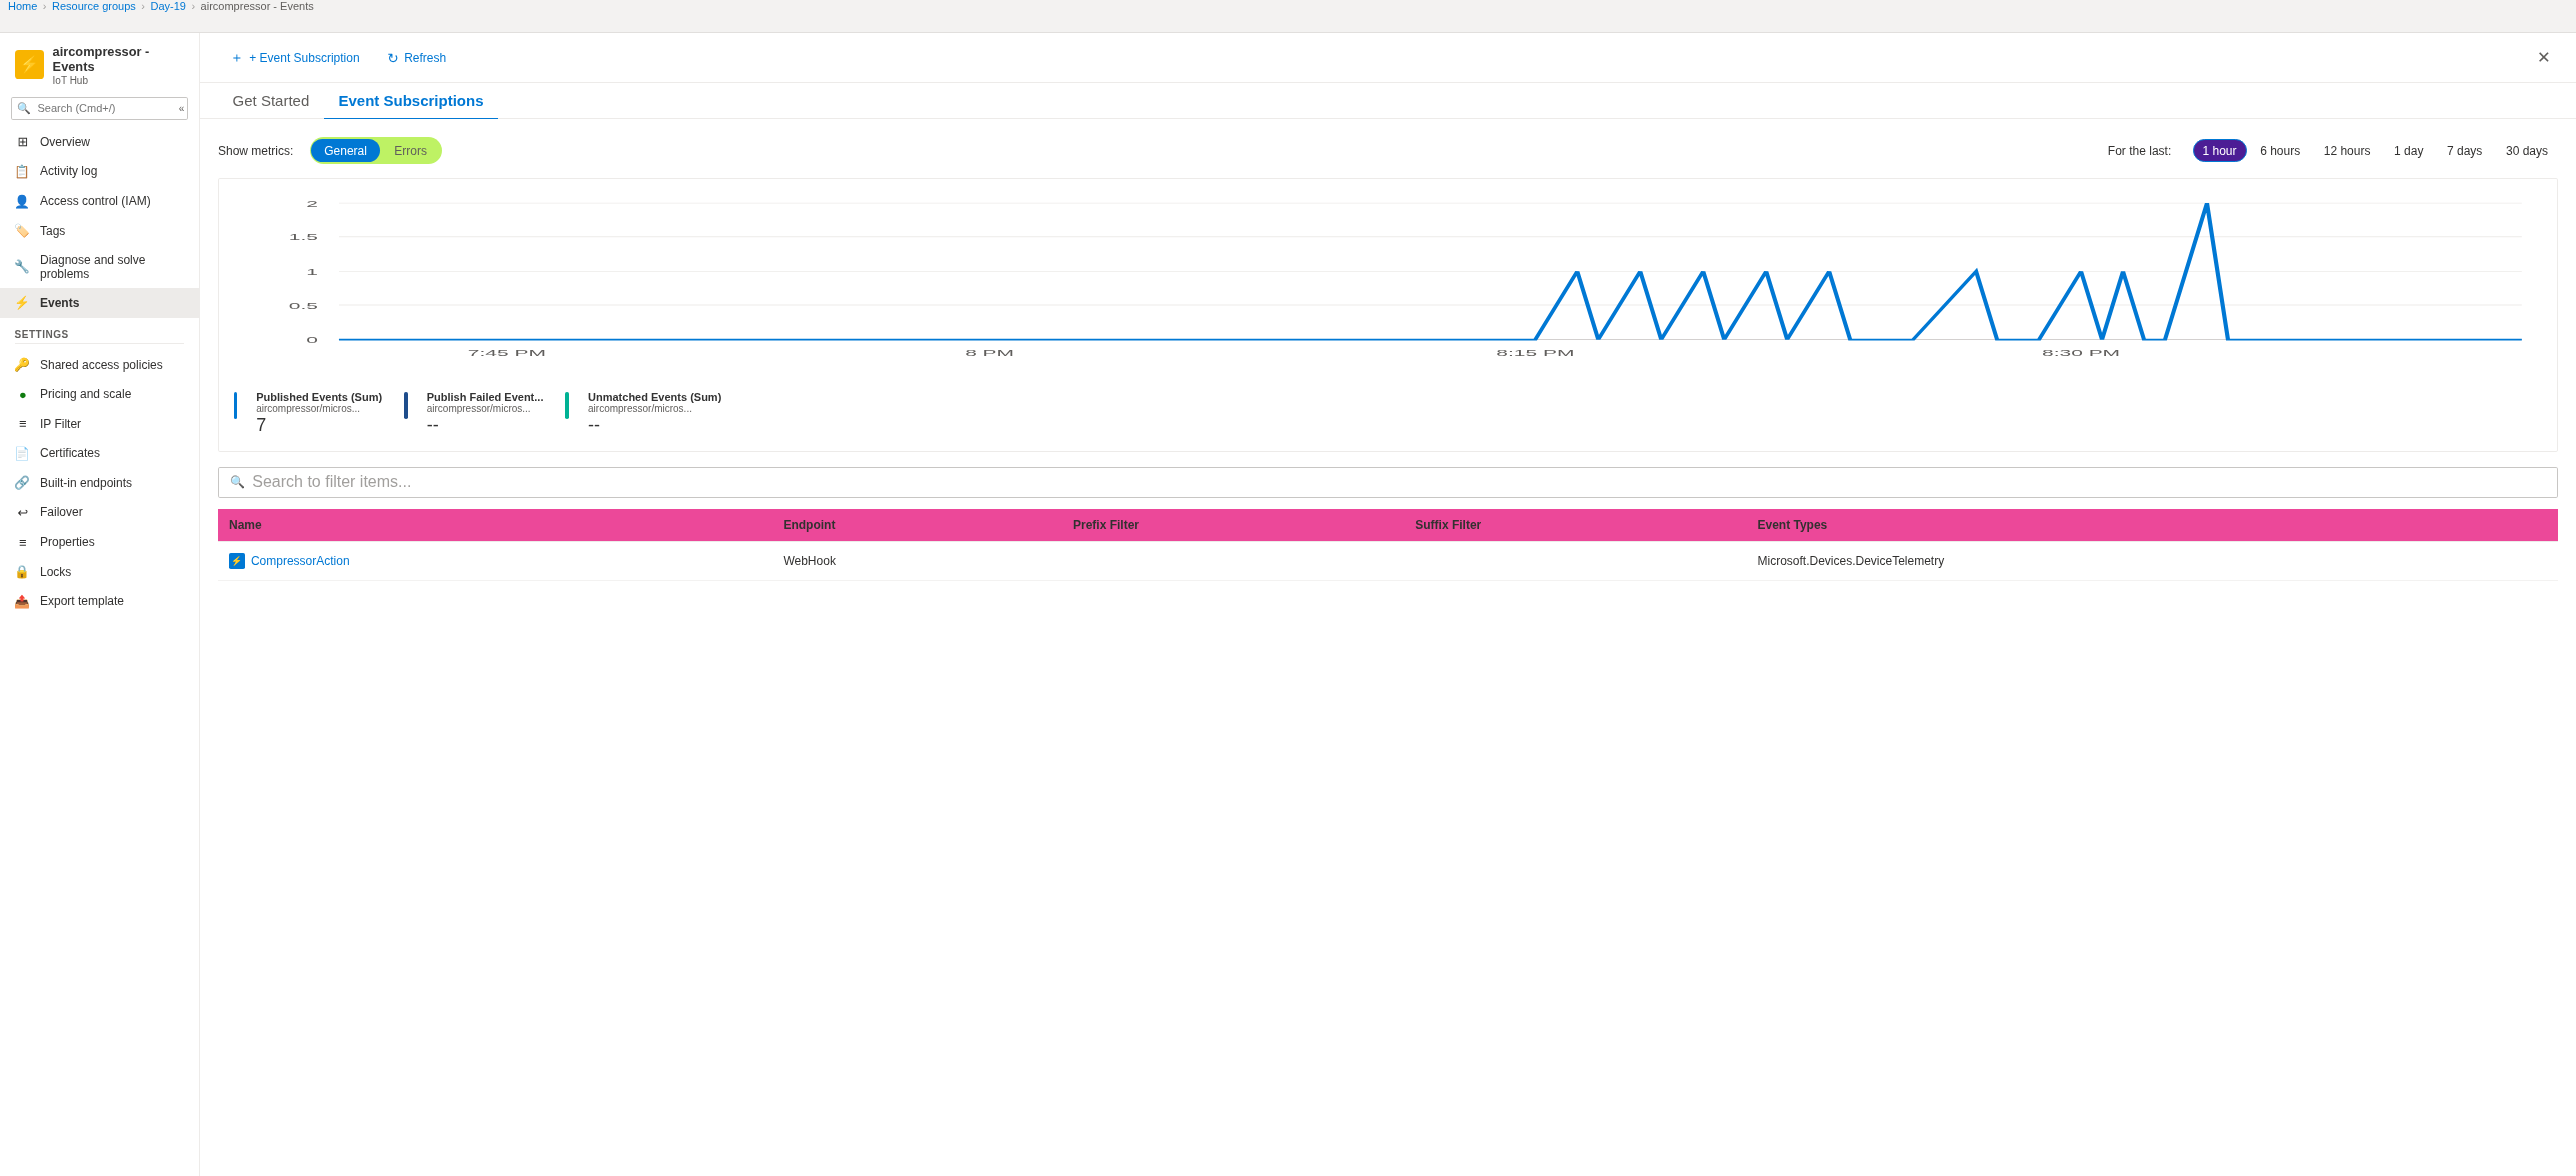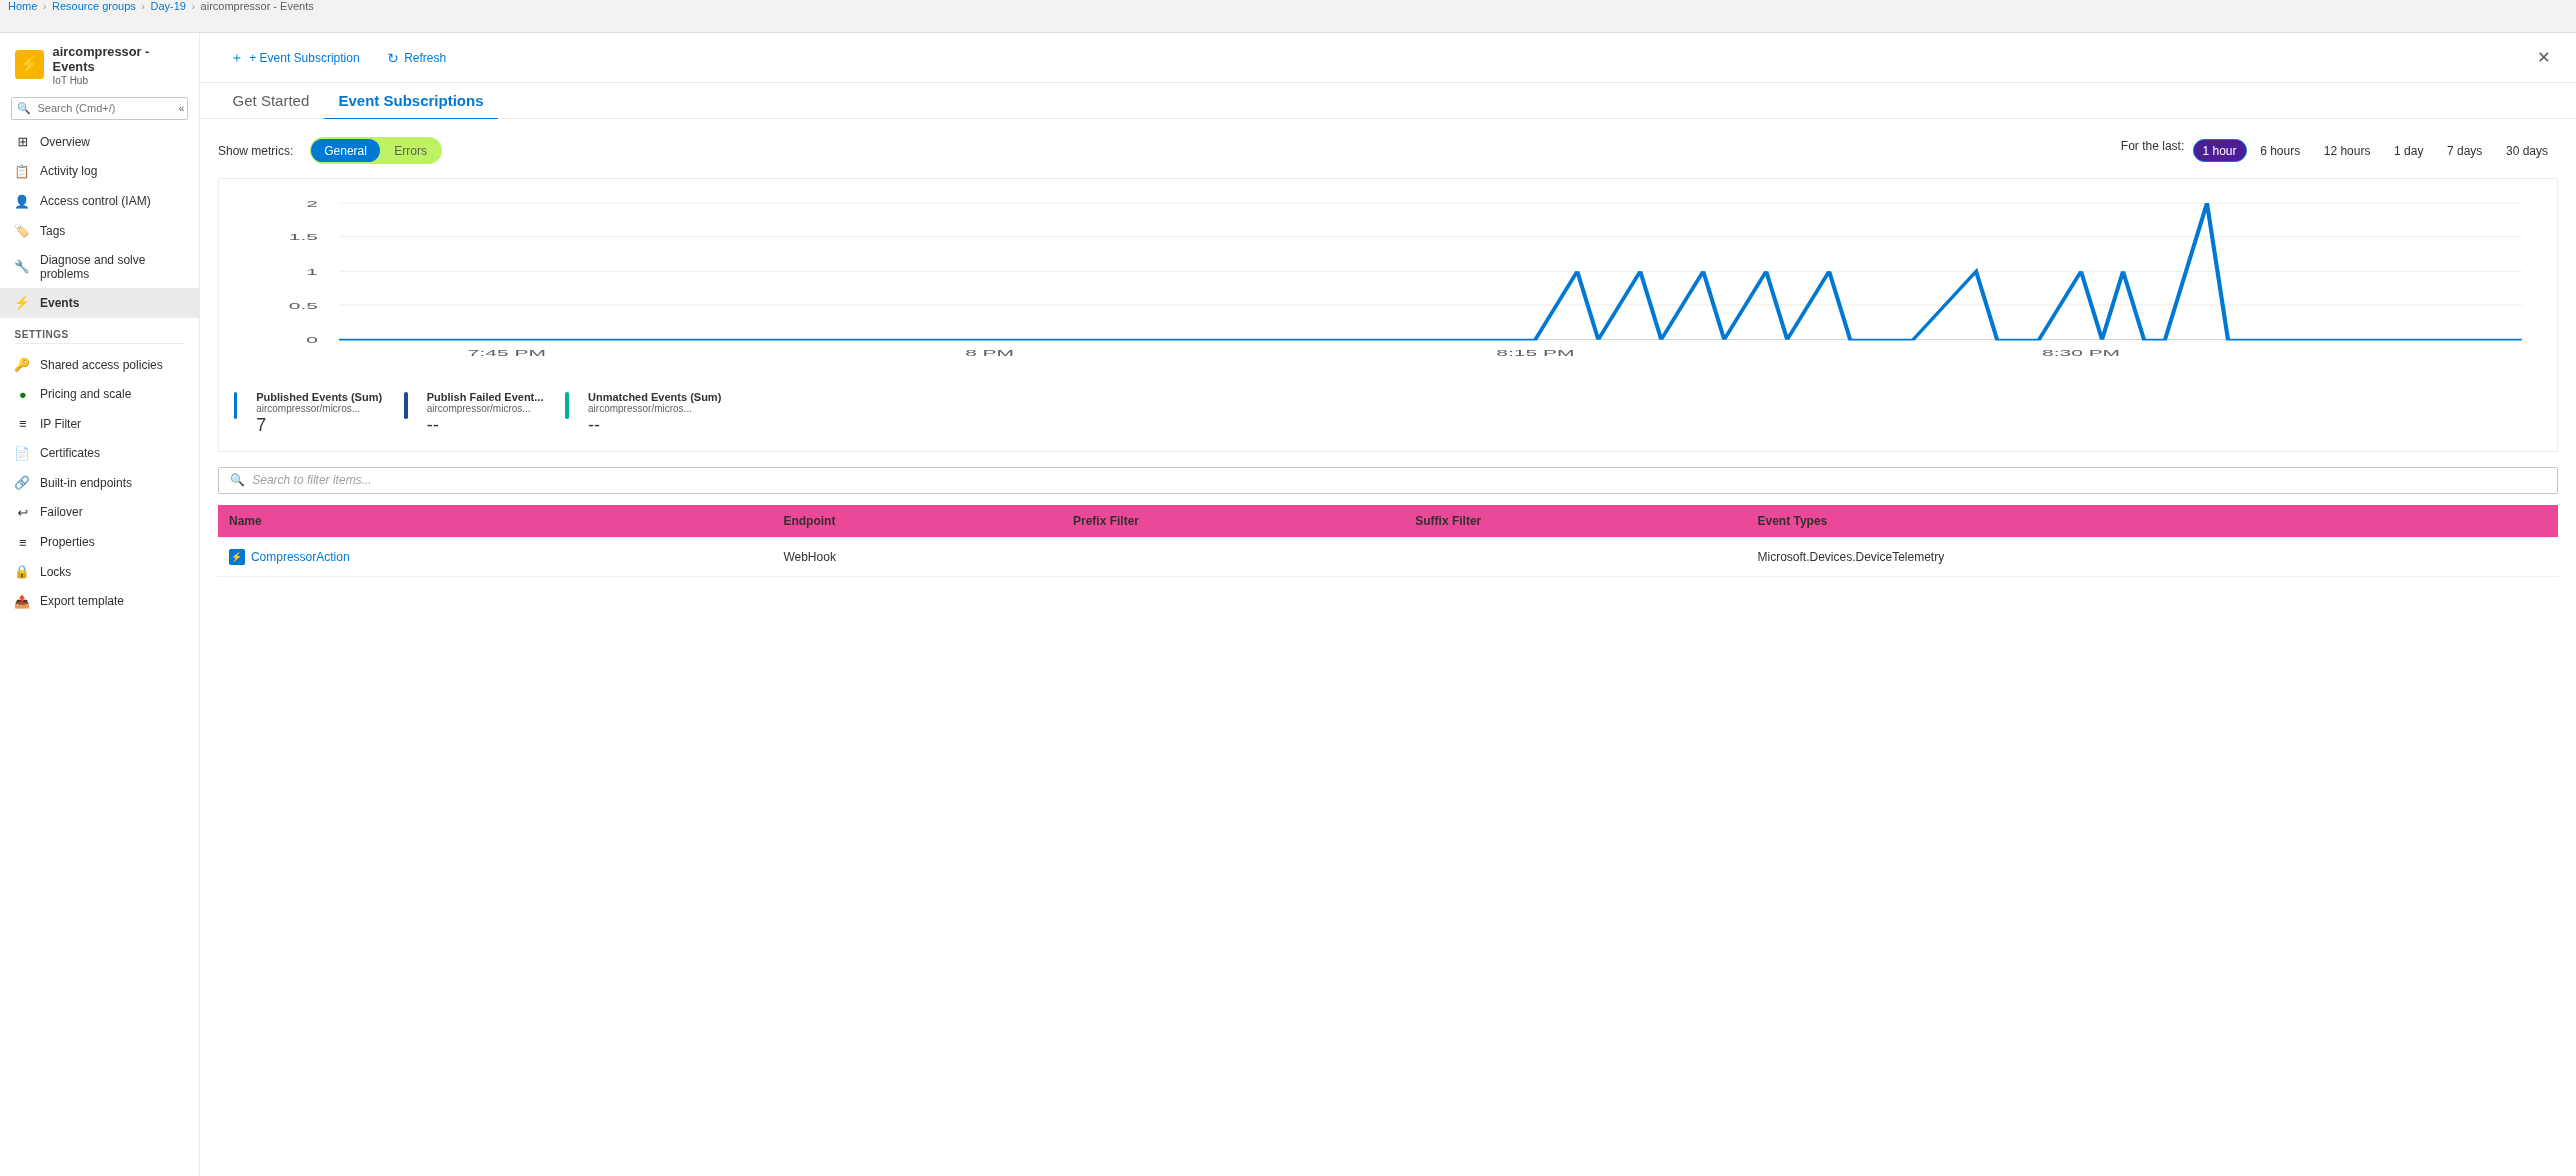--- a/index.html
+++ b/index.html
@@ -263,24 +263,23 @@
       border-radius: 1.8px;
       padding: 5.5px 11px;
       margin-bottom: 11px;
       gap: 7.3px;
       color: #a19f9d;
       font-size: 12px;
     }
     .search-filter input {
       border: none;
       outline: none;
-      font-size: 12px;
+      font-size: 16px;
       color: #0f766e;
       flex: 1;
-      font-style: italic;
     }
     .search-filter input::placeholder { color: #a19f9d; }
 
     
     .data-table {
       width: 100%;
       border-collapse: collapse;
     }
     .data-table th {
       text-align: left;
@@ -441,21 +440,21 @@
     <div class="content-area">
 
       <div class="metrics-row">
         <div style="display:flex; align-items:center; gap:7.3px;">
           <span class="metrics-label">Show metrics:</span>
           <div class="metrics-toggles">
             <button class="toggle-btn active">General</button>
             <button class="toggle-btn">Errors</button>
           </div>
         </div>
-        <div style="display:flex; gap:1px;">
+        <div style="display:flex; align-items:center; gap:14px;">
           <span class="time-label">For the last:</span>
           <div class="time-filters">
             <button class="time-btn active">1 hour</button>
             <button class="time-btn">6 hours</button>
             <button class="time-btn">12 hours</button>
             <button class="time-btn">1 day</button>
             <button class="time-btn">7 days</button>
             <button class="time-btn">30 days</button>
           </div>
         </div>

